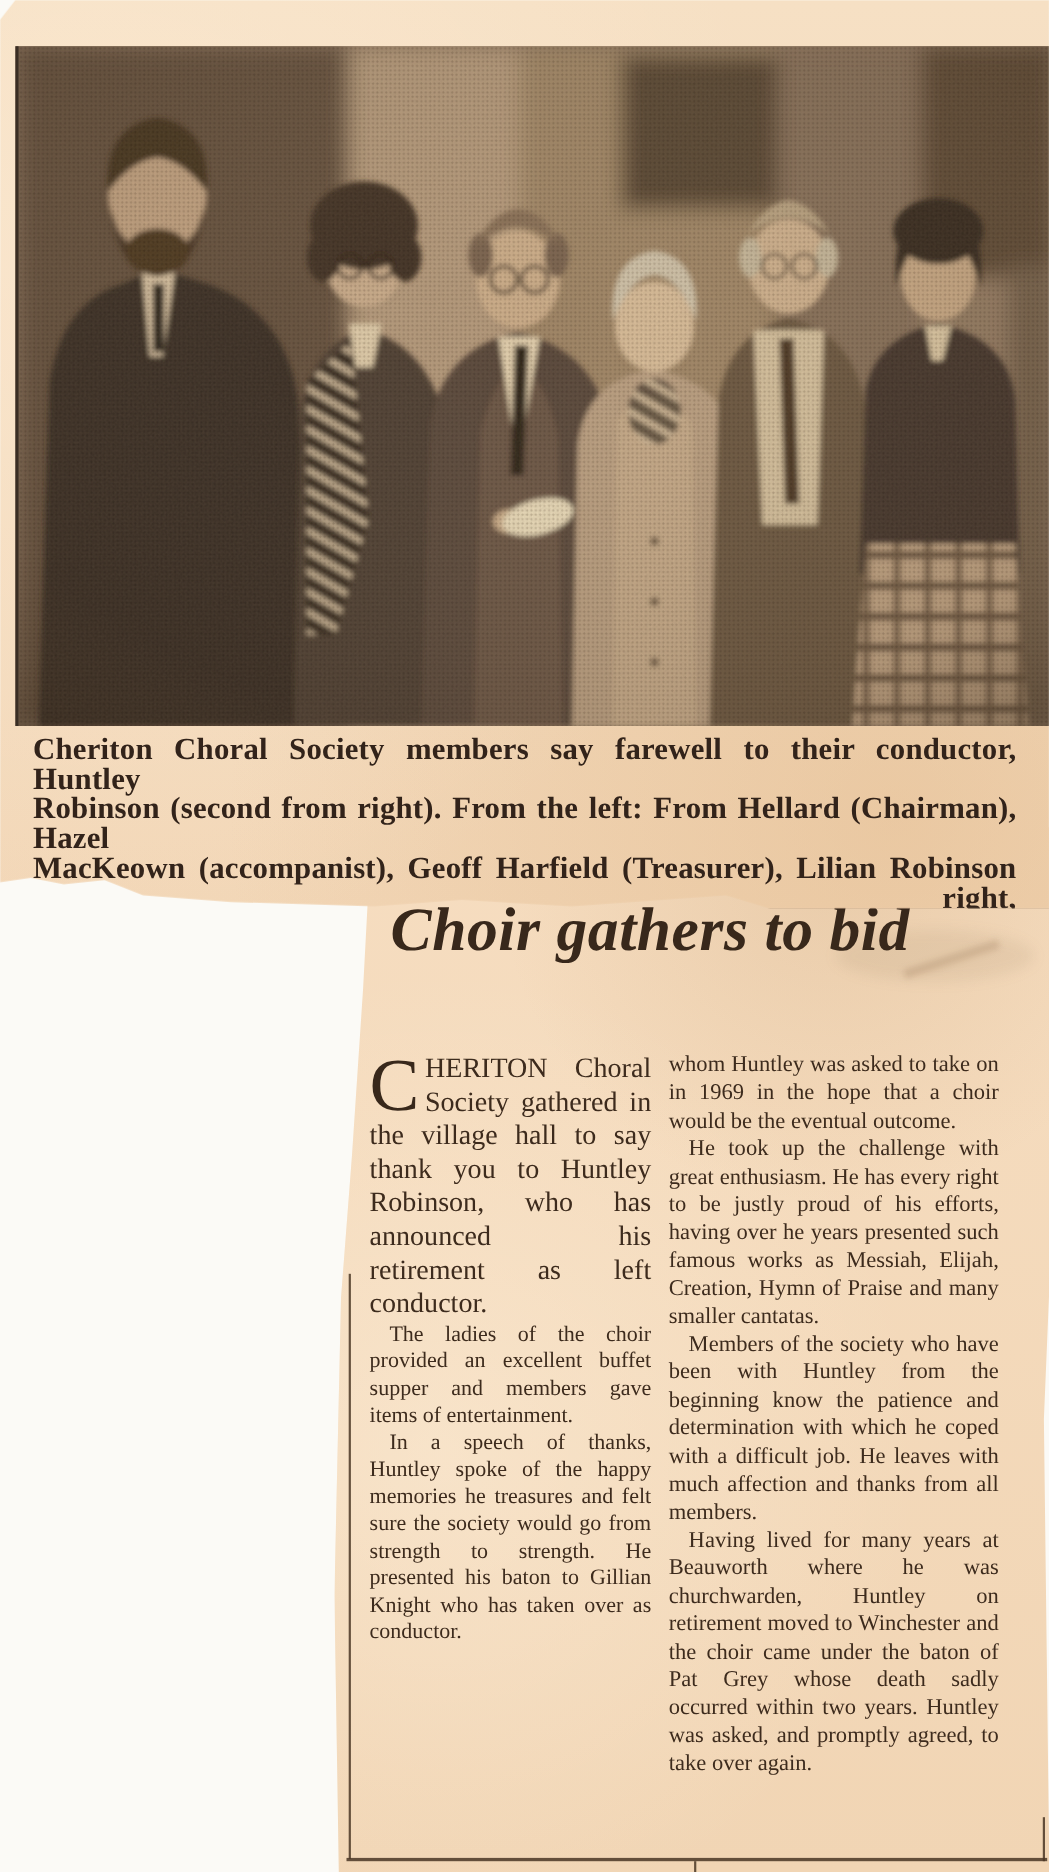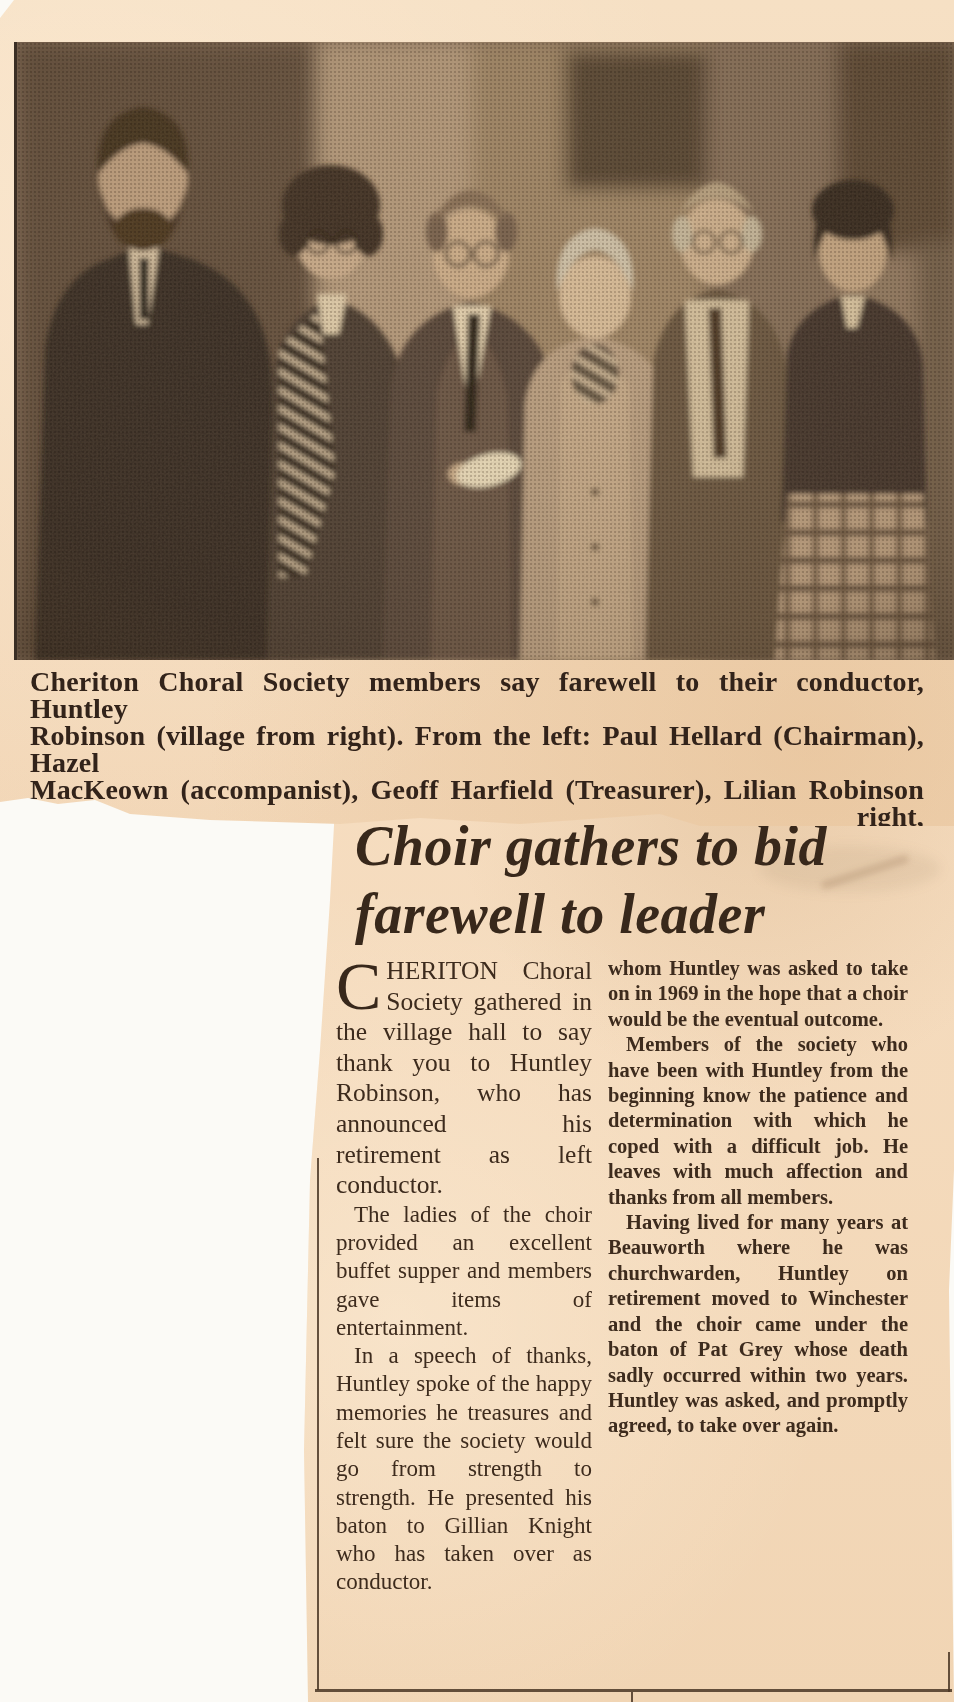--- a/index.html
+++ b/index.html
@@ -62,22 +62,22 @@
   .col{text-align:justify;}
   .col-left{width:256px;}
   .col-right{width:300px;}
   .col p{margin:0;text-indent:18px;}
   .col p.no-indent{text-indent:0;}
   .lead-par{font-size:25.5px;line-height:1.2;text-indent:0;}
   .dropcap{
     float:left;font-size:68px;line-height:52px;padding:4px 5px 0 0;
     color:#38281b;
   }
-  .col-left p.small{font-size:23px;line-height:1.23;}
-  .col-right p{font-size:20.5px;line-height:1.24;font-weight:bold;}
+  .col-left p.small{font-size:20px;line-height:1.23;}
+  .col-right p{font-size:20.5px;line-height:1.24;}
   
   .rule{position:absolute;background:#4a3624;opacity:.85;z-index:4;}
   .rule-left{left:317px;top:1158px;width:2px;height:532px;}
   .rule-bottom{left:315px;top:1689px;width:637px;height:3px;}
   .rule-midtick{left:631px;top:1692px;width:2px;height:10px;}
   .rule-right{left:948px;top:1652px;width:2px;height:40px;}
   
   .smudge{position:absolute;border-radius:50%;pointer-events:none;filter:blur(6px);}
   .smudge-a{left:350px;top:6px;width:240px;height:50px;background:rgba(125,98,70,.10);}
   .smudge-b{left:460px;top:96px;width:180px;height:46px;background:rgba(125,98,70,.09);}
@@ -204,48 +204,48 @@
         </g>
       </g>
 
       <rect width="940" height="618" fill="url(#vign)"></rect>
       <rect width="940" height="618" filter="url(#grain)" opacity="0.5"></rect>
     </svg>
   </div>
 
   <div class="caption">
     <div class="cap-line">Cheriton Choral Society members say farewell to their conductor, Huntley</div>
-    <div class="cap-line">Robinson (village from right). From the left: Paul Hellard (Chairman), Hazel</div>
+    <div class="cap-line">Robinson (second from right). From the left: From Hellard (Chairman), Hazel</div>
     <div class="cap-line">MacKeown (accompanist), Geoff Harfield (Treasurer), Lilian Robinson and, right,</div>
     <div class="cap-line centered">Gillian Knight (the new conductor)</div>
   </div>
 </div>
 
 <div class="piece piece-article">
   <div class="smudge smudge-a"></div>
   <div class="smudge smudge-b"></div>
   <div class="smudge smudge-c"></div>
   <div class="fold"></div>
 
   <div class="headline">
     <div>Choir gathers to bid</div>
-    <div>farewell to leader</div>
   </div>
 
   <div class="columns">
     <div class="col col-left">
       <p class="lead-par no-indent">
         <span class="dropcap">C</span><span>HERITON Choral Society gathered in the village hall to say thank you to Huntley Robinson, who has announced his retirement as left conductor.</span>
       </p>
       <p class="small">The ladies of the choir provided an excellent buffet supper and members gave items of entertainment.</p>
       <p class="small">In a speech of thanks, Huntley spoke of the happy memories he treasures and felt sure the society would go from strength to strength. He presented his baton to Gillian Knight who has taken over as conductor.</p>
 
     </div>
     <div class="col col-right">
       <p class="no-indent">whom Huntley was asked to take on in 1969 in the hope that a choir would be the eventual outcome.</p>
+      <p>He took up the challenge with great enthusiasm. He has every right to be justly proud of his efforts, having over he years presented such famous works as Messiah, Elijah, Creation, Hymn of Praise and many smaller cantatas.</p>
       <p>Members of the society who have been with Huntley from the beginning know the patience and determination with which he coped with a difficult job. He leaves with much affection and thanks from all members.</p>
       <p>Having lived for many years at Beauworth where he was churchwarden, Huntley on retirement moved to Winchester and the choir came under the baton of Pat Grey whose death sadly occurred within two years. Huntley was asked, and promptly agreed, to take over again.</p>
     </div>
   </div>
 </div>
 
 <div class="rule rule-left"></div>
 <div class="rule rule-bottom"></div>
 <div class="rule rule-midtick"></div>
 <div class="rule rule-right"></div>

